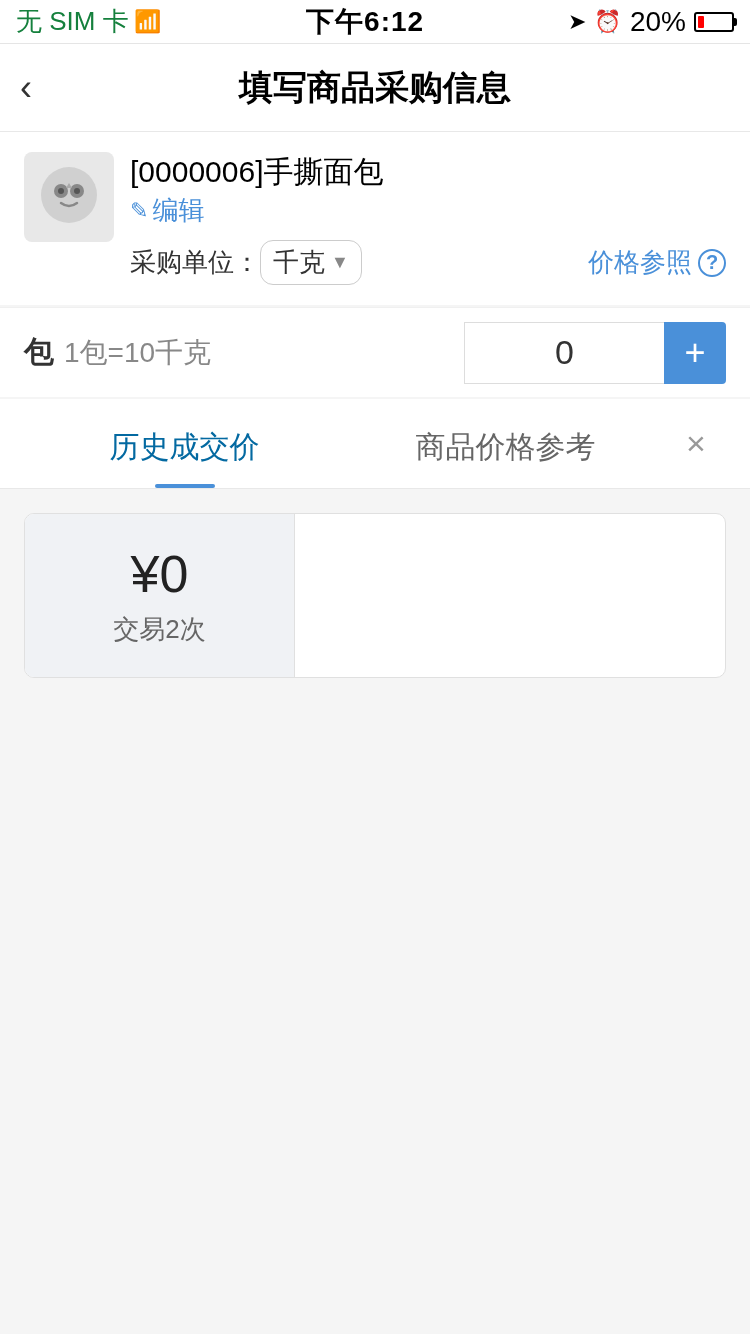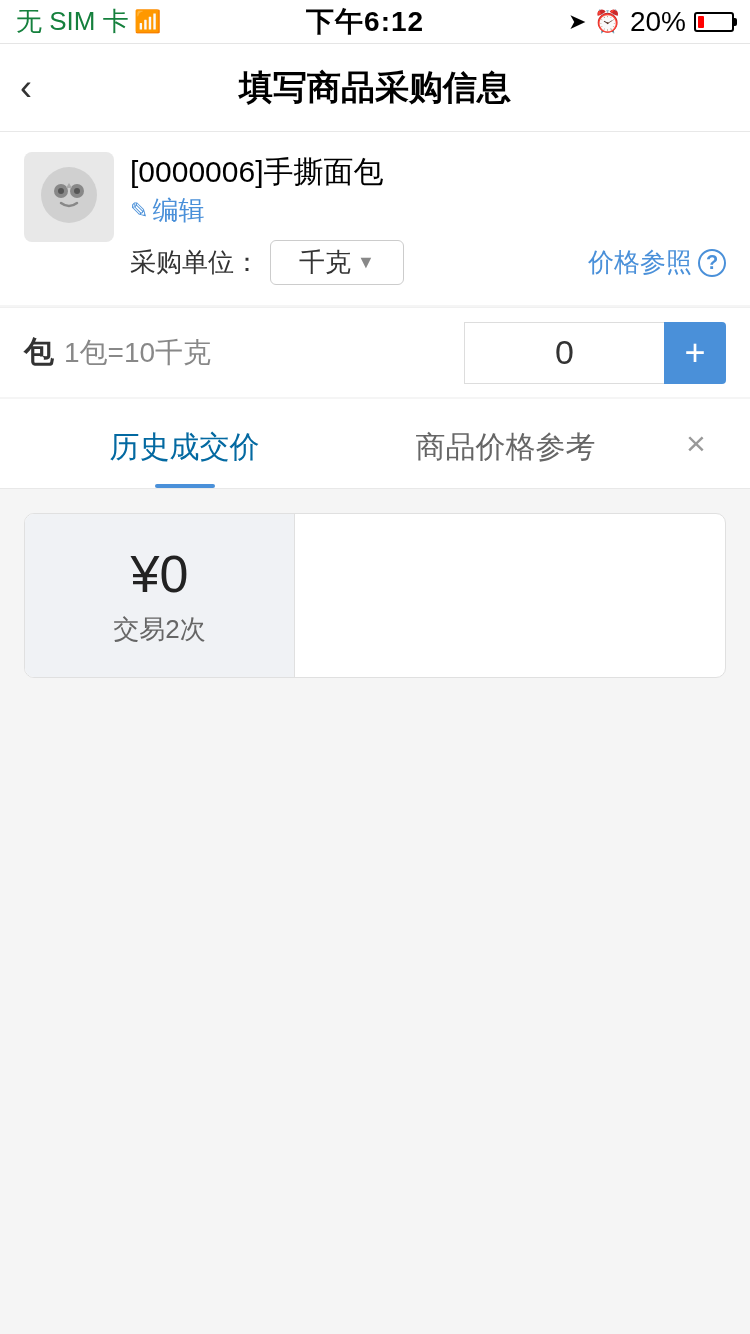--- a/index.html
+++ b/index.html
@@ -165,28 +165,27 @@
       font-size: 22px;
     }
     .purchase-unit-row {
       display: flex;
       align-items: center;
       justify-content: space-between;
     }
     .purchase-unit-left {
       display: flex;
       align-items: center;
-      gap: 10px;
       font-size: 26px;
       color: #333;
     }
     .unit-dropdown {
       border: 1px solid #ccc;
-      border-radius: 6px;
-      padding: 4px 28px;
+      border-radius: 13px;
+      padding: 4px 12px;
       font-size: 26px;
       color: #333;
       background: #fff;
       display: flex;
       align-items: center;
       gap: 6px;
       cursor: pointer;
     }
     .dropdown-arrow {
       font-size: 18px;

